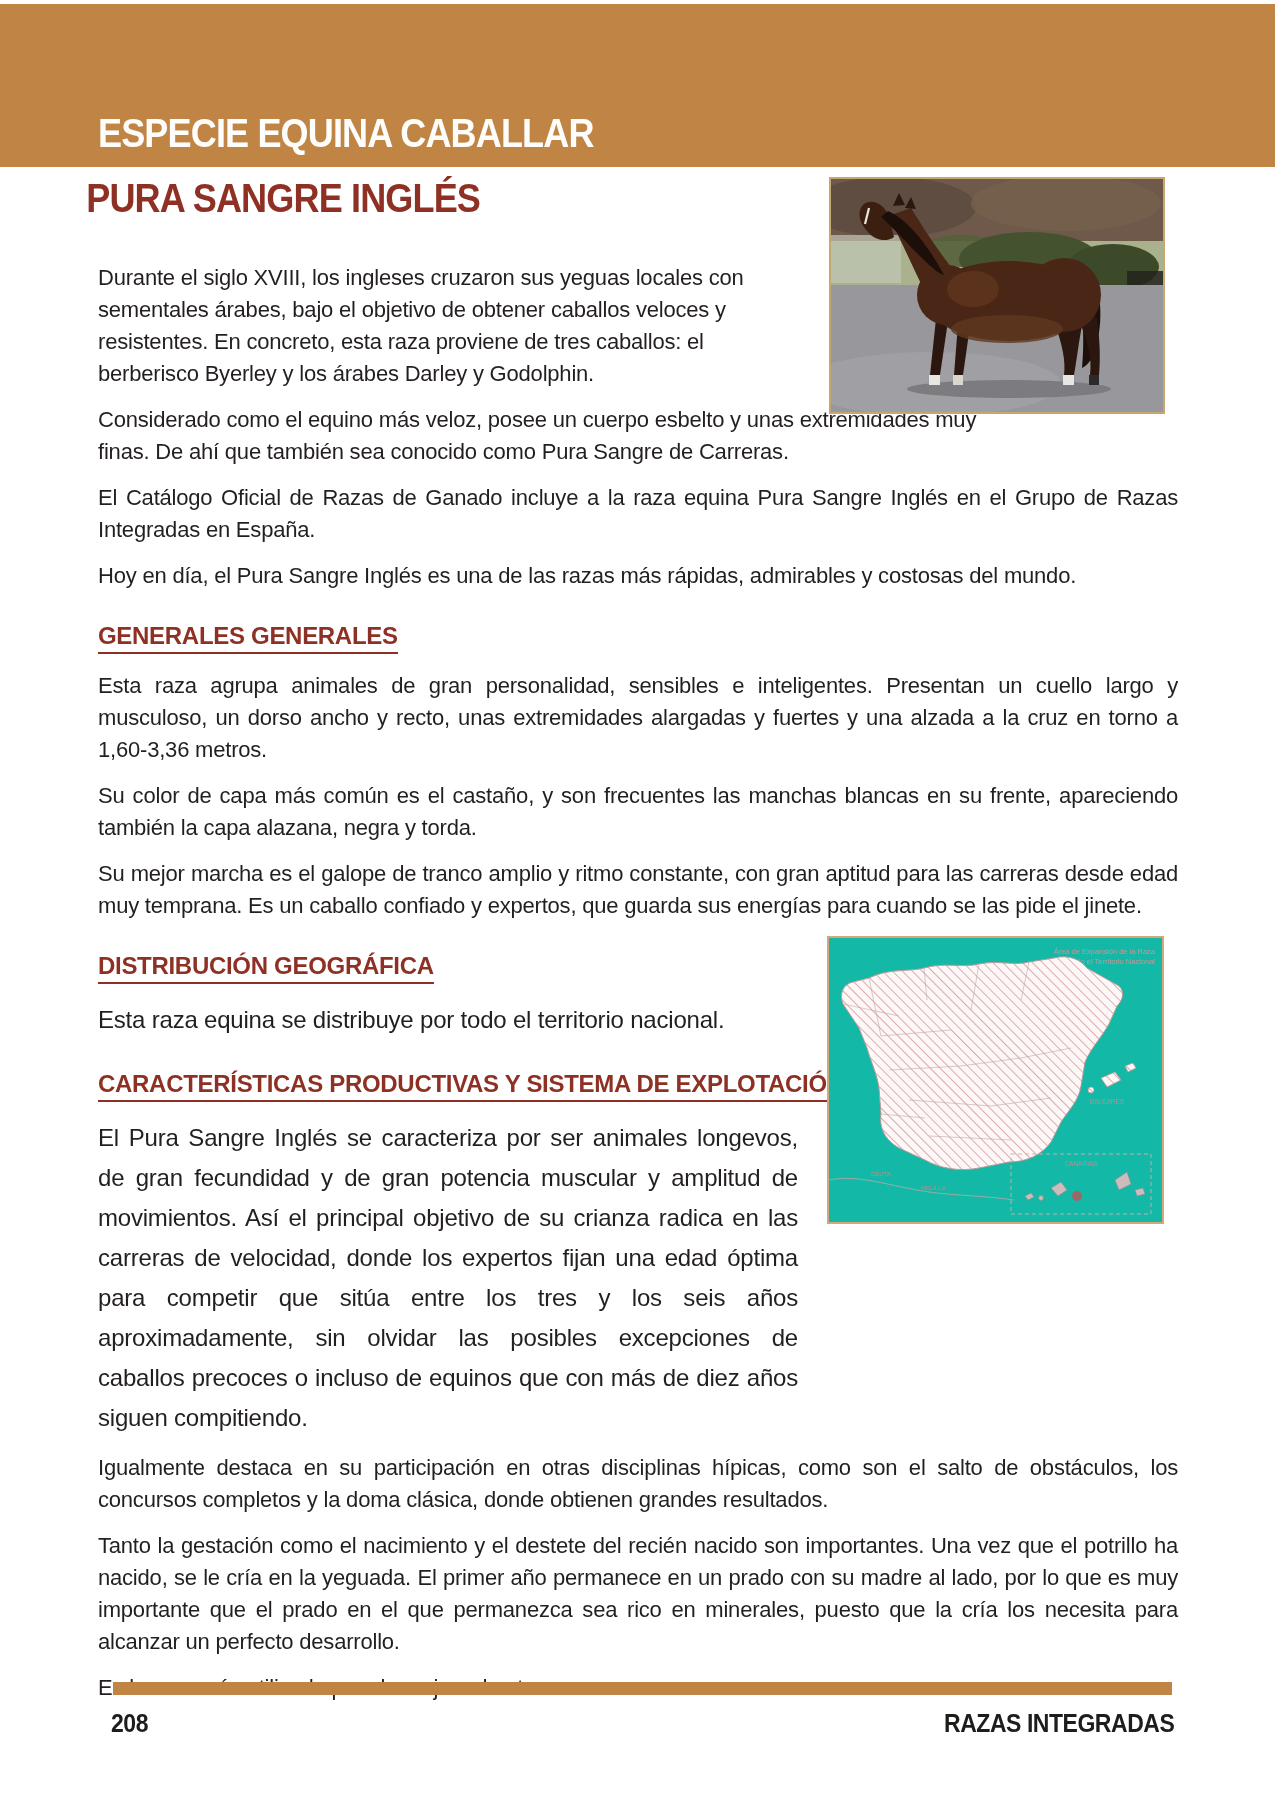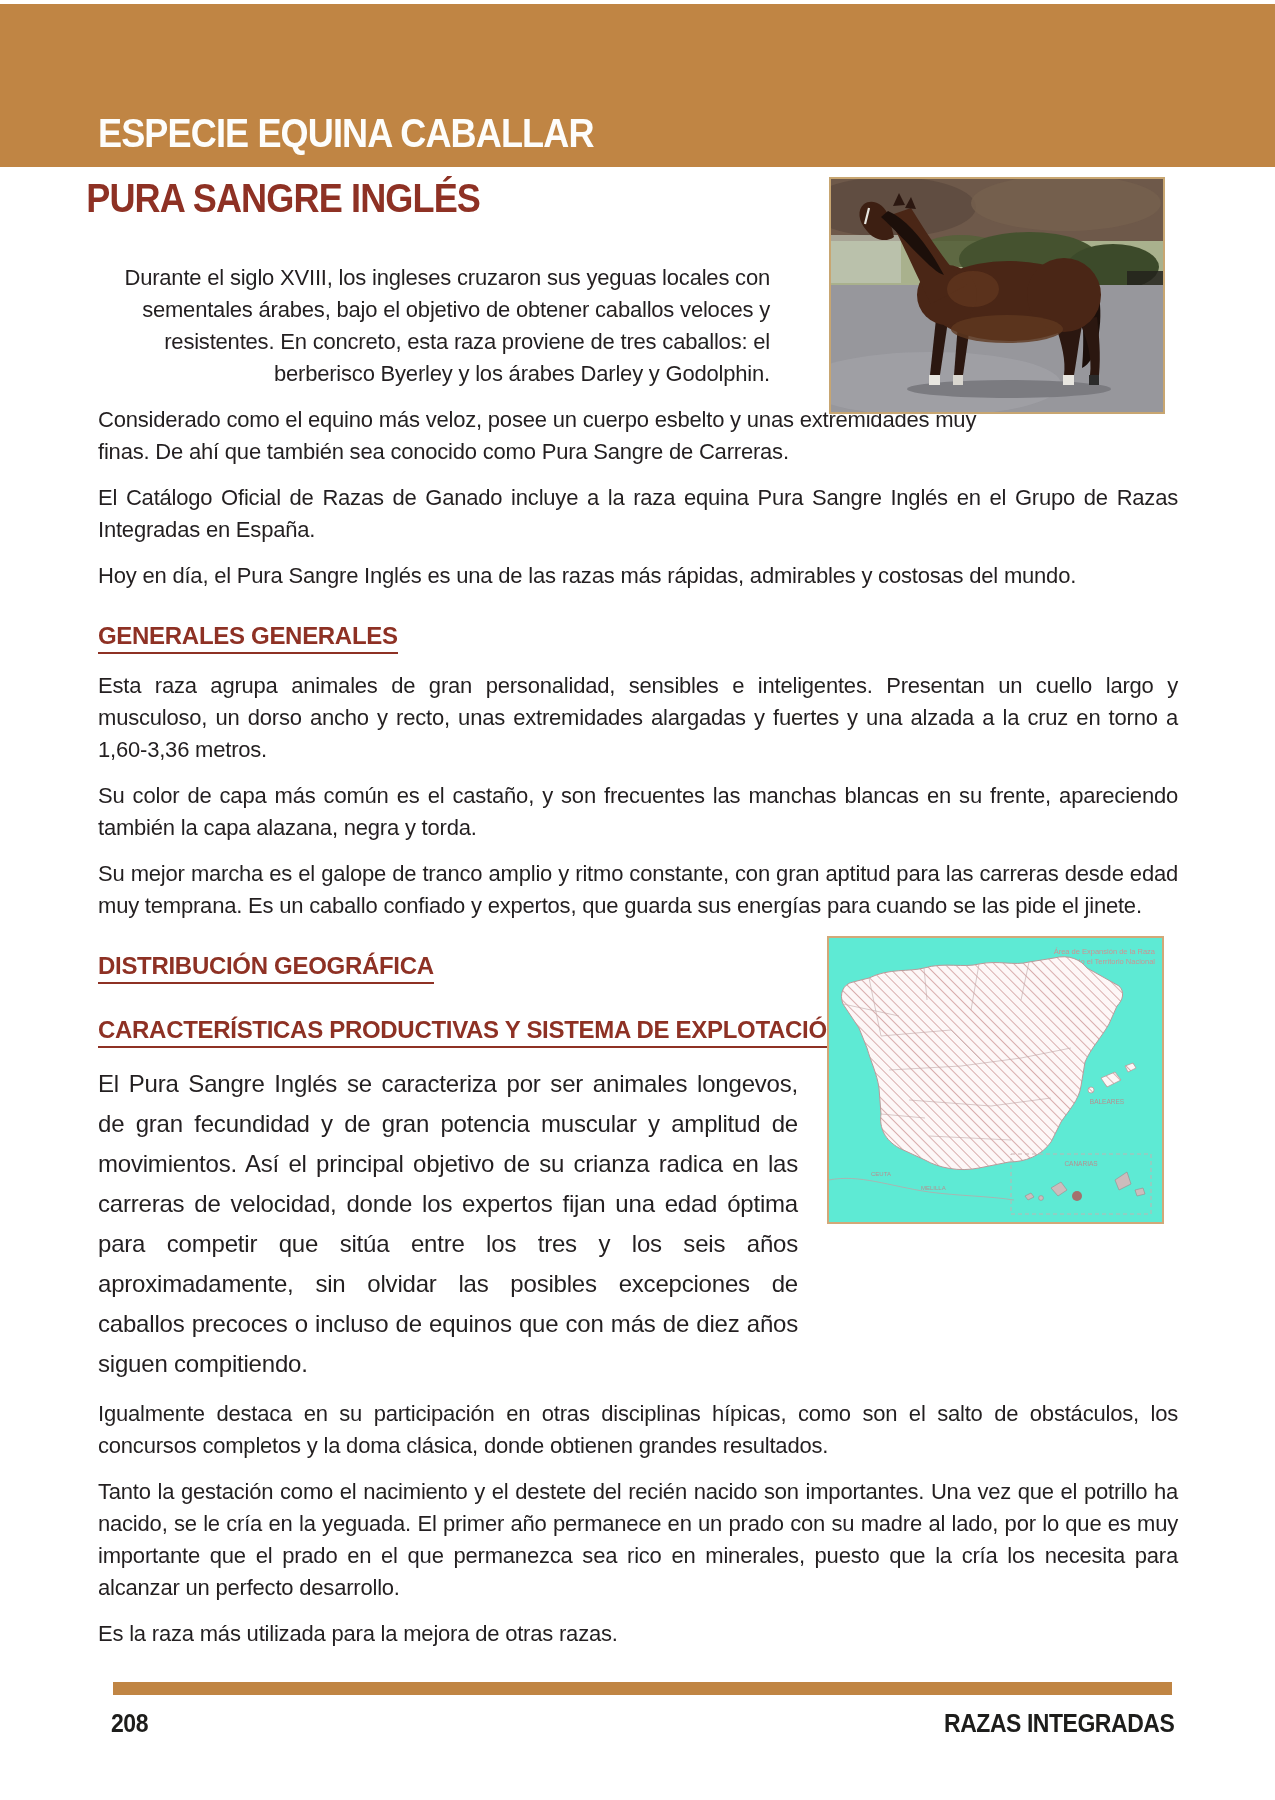--- a/index.html
+++ b/index.html
@@ -12,30 +12,30 @@
   .subtitle{margin:0;padding:173px 0 0 98px;color:#8e3124;font-size:41px;font-weight:bold;
             letter-spacing:-1px;line-height:1.05;white-space:nowrap;
             transform:scaleX(0.88);transform-origin:left top;}
   .content{position:relative;margin:42px 97px 0 98px;width:1080px;}
   p{margin:0 0 14px 0;font-size:22px;line-height:32px;letter-spacing:-0.2px;}
   .just{text-align:justify;}
   .section-heading{display:inline-block;margin:16px 0 16px 0;color:#8e3124;font-size:24px;
           font-weight:bold;letter-spacing:-0.3px;border-bottom:2px solid #8e3124;
           padding-bottom:2px;white-space:nowrap;}
   .intro-section{position:relative;}
-  .narrow-1{width:672px;text-align:right;}
+  .narrow-1{width:672px;}
   .narrow-2{width:880px;}
   .horse-figure{position:absolute;top:-85px;right:13px;width:332px;height:233px;
           border:2px solid #c8a671;box-sizing:content-box;background:#97979c;}
   .horse-figure svg{display:block;}
   .map-section{position:relative;min-height:300px;}
   .map-col{width:700px;}
   .map-col p{font-size:24px;line-height:40px;}
   .map-figure{position:absolute;top:0;right:14px;width:333px;height:284px;
-          border:2px solid #d2a878;box-sizing:content-box;background:#5eead4;}
+          border:2px solid #d2a878;box-sizing:content-box;background:#14b8a6;}
   .map-figure svg{display:block;}
   .footer-bar{position:absolute;left:113px;top:1678px;width:1059px;height:13px;background:#c08544;}
   .footer-left{position:absolute;left:111px;top:1703px;margin:0;font-size:25px;font-weight:bold;
           color:#1d1d1b;letter-spacing:-0.5px;transform:scaleX(0.92);transform-origin:left top;}
   .footer-right{position:absolute;right:101px;top:1703px;margin:0;font-size:25px;font-weight:bold;
           color:#1d1d1b;letter-spacing:-0.5px;transform:scaleX(0.92);transform-origin:right top;}
 </style>
 </head>
 <body>
 
@@ -142,20 +142,21 @@
             <path d="M222,250 l10,-6 l6,8 l-9,6 Z" fill="#cdbcbc" stroke="#9a8a8a" stroke-width="0.6"></path>
             <circle cx="248" cy="258" r="5" fill="#b05a5a" opacity="0.85"></circle>
             <path d="M286,242 l12,-8 l4,12 l-12,6 Z" fill="#cdbcbc" stroke="#9a8a8a" stroke-width="0.6"></path>
             <path d="M306,252 l8,-2 l2,6 l-8,2 Z" fill="#cdbcbc" stroke="#9a8a8a" stroke-width="0.6"></path>
           </g>
         </svg>
       </div>
 
       <div class="map-col">
         <span class="section-heading">DISTRIBUCIÓN GEOGRÁFICA</span>
+        <p>Esta raza equina se distribuye por todo el territorio nacional.</p>
         <span class="section-heading">CARACTERÍSTICAS PRODUCTIVAS Y SISTEMA DE EXPLOTACIÓN</span>
         <p class="just">El Pura Sangre Inglés se caracteriza por ser animales longevos, de gran fecundidad y de gran potencia muscular y amplitud de movimientos. Así el principal objetivo de su crianza radica en las carreras de velocidad, donde los expertos fijan una edad óptima para competir que sitúa entre los tres y los seis años aproximadamente, sin olvidar las posibles excepciones de caballos precoces o incluso de equinos que con más de diez años siguen compitiendo.</p>
       </div>
     </div>
 
     <div>
       <p class="just">Igualmente destaca en su participación en otras disciplinas hípicas, como son el salto de obstáculos, los concursos completos y la doma clásica, donde obtienen grandes resultados.</p>
       <p class="just">Tanto la gestación como el nacimiento y el destete del recién nacido son importantes. Una vez que el potrillo ha nacido, se le cría en la yeguada. El primer año permanece en un prado con su madre al lado, por lo que es muy importante que el prado en el que permanezca sea rico en minerales, puesto que la cría los necesita para alcanzar un perfecto desarrollo.</p>
       <p>Es la raza más utilizada para la mejora de otras razas.</p>
     </div>

